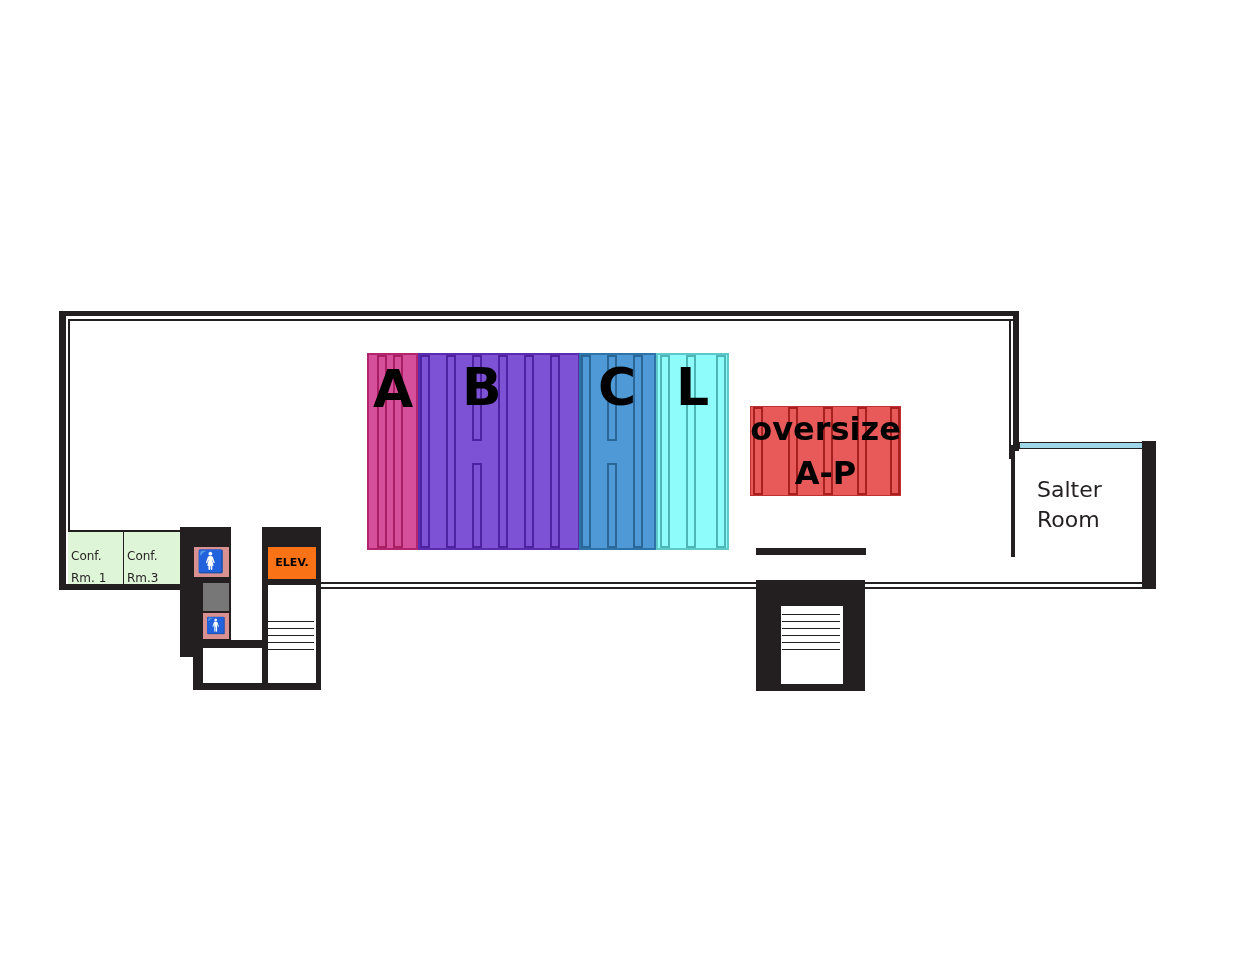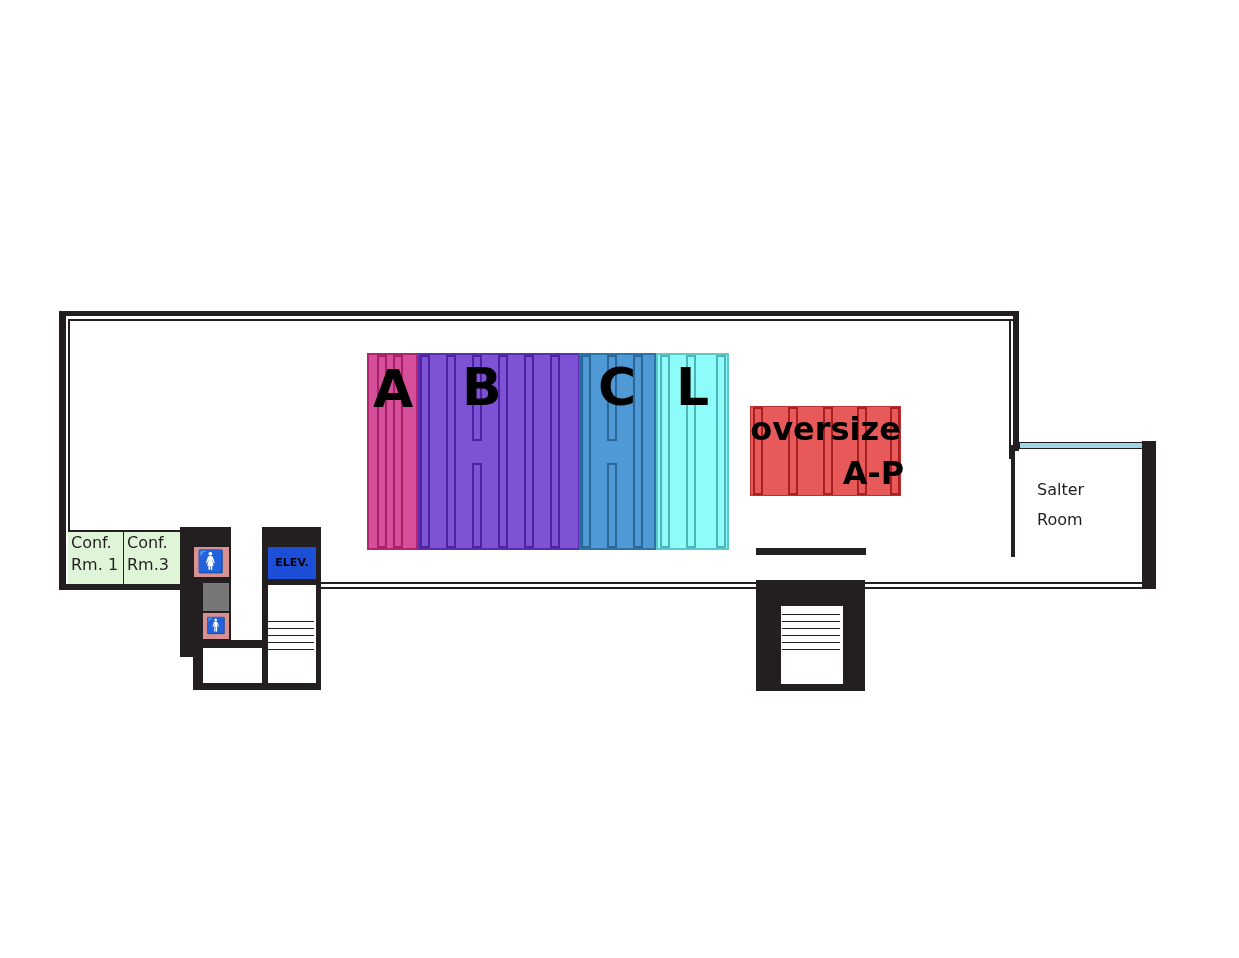--- a/index.html
+++ b/index.html
@@ -3,21 +3,21 @@
 <meta charset="utf-8">
 <style>
   html, body { margin:0; padding:0; background:#ffffff; }
   body { width:1239px; height:958px; position:relative; overflow:hidden; font-family:"DejaVu Sans", sans-serif; }
   .abs { position:absolute; }
   .wall { position:absolute; background:#231f20; }
   .thin { position:absolute; background:#231f20; }
   .stack { position:absolute; box-sizing:border-box; }
   .shelf { position:absolute; top:0; bottom:0; box-sizing:border-box; }
   .callnum { position:absolute; font-weight:bold; color:#000; font-size:52px; line-height:1; }
-  .room { position:absolute; box-sizing:border-box; font-size:16px; line-height:22px; color:#231f20; padding:0 3px; }
+  .room { position:absolute; box-sizing:border-box; font-size:12px; line-height:22px; color:#231f20; padding:13px 3px; }
   .stairs { position:absolute; background:repeating-linear-gradient(#fff 0 6px, #231f20 6px 7px); }
 </style>
 </head>
 <body>
 
 <div class="wall" style="left:59px;top:311px;width:960px;height:5px;"></div>
 <div class="thin" style="left:68px;top:319px;width:945px;height:2px;"></div>
 <div class="wall" style="left:59px;top:311px;width:7px;height:279px;"></div>
 <div class="thin" style="left:68px;top:319px;width:2px;height:265px;"></div>
 <div class="wall" style="left:1013px;top:311px;width:6px;height:140px;"></div>
@@ -62,21 +62,21 @@
 <div class="callnum" style="left:676px;top:361px;">L</div>
 
 <div class="stack" style="left:750px;top:406px;width:151px;height:90px;background:#e85a5a;border:1px solid #c03030;">
   <div class="shelf" style="left:2px;width:10px;border:2px solid #a82020;"></div>
   <div class="shelf" style="left:37px;width:10px;border:2px solid #a82020;"></div>
   <div class="shelf" style="left:72px;width:10px;border:2px solid #a82020;"></div>
   <div class="shelf" style="left:106px;width:10px;border:2px solid #a82020;"></div>
   <div class="shelf" style="left:139px;width:10px;border:2px solid #a82020;"></div>
 </div>
 <div class="abs" style="left:750px;top:410px;width:151px;text-align:center;font-size:32px;font-weight:bold;color:#000000;">oversize</div>
-<div class="abs" style="left:750px;top:454px;width:151px;text-align:center;font-size:32px;font-weight:bold;color:#000;padding-left:48px;">A-P</div>
+<div class="abs" style="left:750px;top:454px;width:151px;text-align:center;font-size:32px;font-weight:bold;color:#000;">A-P</div>
 
 <div class="room" style="left:68px;top:530px;width:56px;height:54px;background:#dff5d8;border-top:2px solid #231f20;border-right:1px solid #231f20;">
   <div>Conf.</div>
   <div>Rm. 1</div>
 </div>
 <div class="room" style="left:124px;top:530px;width:56px;height:54px;background:#dff5d8;border-top:2px solid #231f20;">
   <div>Conf.</div>
   <div>Rm.3</div>
 </div>
 
@@ -84,27 +84,27 @@
 <div class="wall" style="left:193px;top:640px;width:128px;height:50px;"></div>
 <div class="abs" style="left:203px;top:648px;width:111px;height:35px;background:#fff;"></div>
 <div class="abs" style="left:194px;top:547px;width:35px;height:30px;background:#d99090;text-align:center;font-size:22px;line-height:30px;">
   <span>🚺</span>
 </div>
 <div class="abs" style="left:203px;top:583px;width:26px;height:28px;background:#777;"></div>
 <div class="abs" style="left:203px;top:613px;width:26px;height:26px;background:#d99090;text-align:center;font-size:16px;line-height:26px;">
   <span>🚹</span>
 </div>
 <div class="wall" style="left:262px;top:527px;width:59px;height:160px;"></div>
-<div class="abs" style="left:268px;top:547px;width:48px;height:32px;background:#1d4ed8;font-size:11px;font-weight:bold;text-align:center;line-height:32px;">
+<div class="abs" style="left:268px;top:547px;width:48px;height:32px;background:#f97316;font-size:11px;font-weight:bold;text-align:center;line-height:32px;">
   <span>ELEV.</span>
 </div>
 <div class="abs" style="left:268px;top:585px;width:48px;height:98px;background:#fff;"></div>
 <div class="stairs" style="left:268px;top:615px;width:46px;height:38px;"></div>
 
 <div class="wall" style="left:756px;top:548px;width:110px;height:7px;"></div>
 <div class="wall" style="left:756px;top:580px;width:109px;height:111px;"></div>
 <div class="abs" style="left:780px;top:605px;width:62px;height:78px;background:#fff;border:1px solid #231f20;"></div>
 <div class="stairs" style="left:782px;top:608px;width:58px;height:48px;"></div>
 
-<div class="room" style="left:1025px;top:475px;width:110px;height:70px;font-size:16px;line-height:30px;padding:0 12px;">
+<div class="room" style="left:1025px;top:475px;width:110px;height:70px;font-size:22px;line-height:30px;padding:0 12px;">
   <div>Salter</div>
   <div>Room</div>
 </div>
 
 </body></html>

